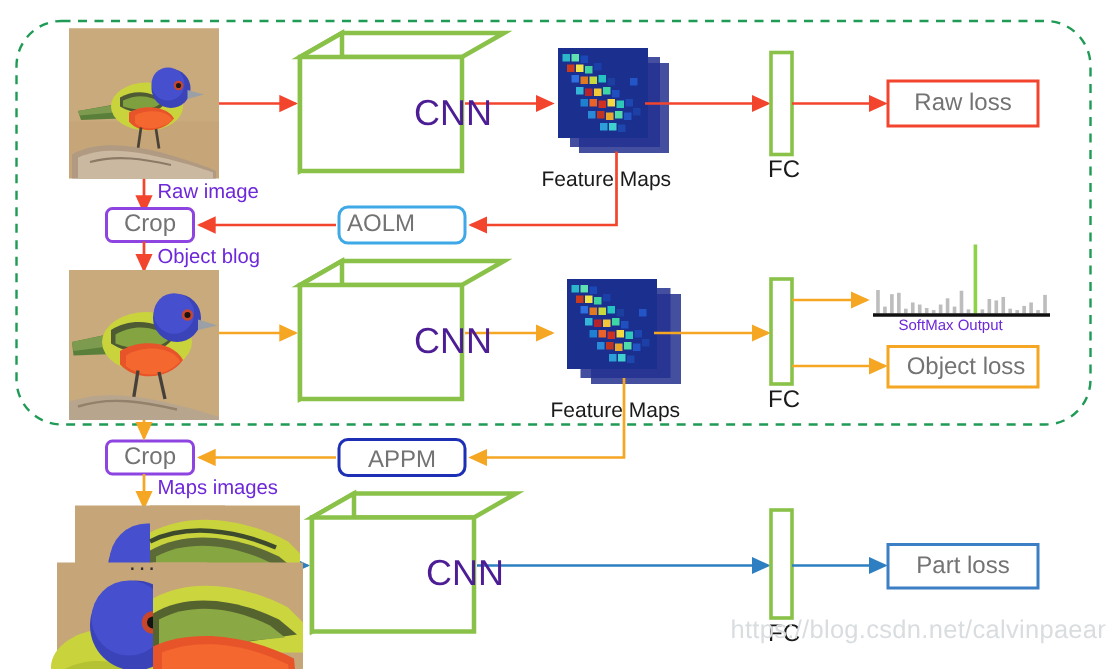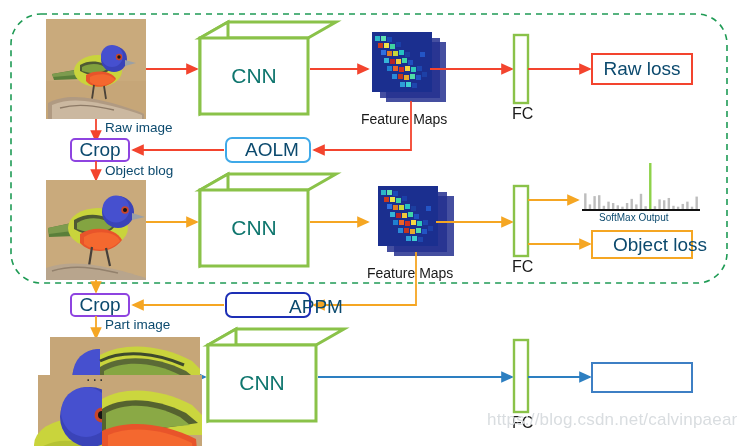--- a/index.html
+++ b/index.html
@@ -1,24 +1,24 @@
 <!DOCTYPE html>
 <html><head>
 <meta charset="utf-8">
 <style>
   html,body{margin:0;padding:0;background:#ffffff;}
   body{width:737px;height:446px;position:relative;overflow:hidden;
        font-family:"Liberation Sans","DejaVu Sans",sans-serif;}
   #stage{position:absolute;left:0;top:0;width:737px;height:446px;}
   svg#diagram{position:absolute;left:0;top:0;width:737px;height:446px;}
-  .lbl{position:absolute;color:#0c4a6e;font-size:13.5px;white-space:nowrap;line-height:1;}
-  .boxtext{position:absolute;font-size:19px;white-space:nowrap;color:#0c4a6e;
+  .lbl{position:absolute;color:#6d28d9;font-size:13.5px;white-space:nowrap;line-height:1;}
+  .boxtext{position:absolute;font-size:16px;white-space:nowrap;color:#737373;
            display:flex;align-items:center;justify-content:center;}
-  .cnntext{position:absolute;font-size:21px;color:#0f766e;
-           display:flex;align-items:center;justify-content:center;}
+  .cnntext{position:absolute;font-size:24px;color:#4c1d95;
+           display:flex;align-items:center;justify-content:center;padding-left:48px;}
   .fclbl{position:absolute;font-size:16px;color:#1a1a1a;white-space:nowrap;}
   .fmlbl{position:absolute;font-size:14px;color:#1a1a1a;white-space:nowrap;}
   .watermark{position:absolute;font-size:17px;color:#d9dde0;white-space:nowrap;
              letter-spacing:.2px;}
   .dots{position:absolute;font-size:16px;color:#333;letter-spacing:2px;}
 </style>
 </head>
 <body>
 
 <div id="stage">
@@ -289,30 +289,31 @@
     <g>
       <use href="#bird-body" x="102" y="375" width="62" height="62"></use>
     </g>
   </svg>
 
   <div class="cnntext" style="left:200px;top:38px;width:108px;height:76px;">CNN</div>
   <div class="cnntext" style="left:200px;top:190px;width:108px;height:76px;">CNN</div>
   <div class="cnntext" style="left:208px;top:345px;width:108px;height:76px;">CNN</div>
 
   <div class="boxtext" style="left:592px;top:54px;width:100px;height:30px;">Raw loss</div>
-  <div class="boxtext" style="left:620px;top:231px;width:80px;height:27px;">Object loss</div>
+  <div class="boxtext" style="left:604px;top:231px;width:80px;height:27px;">Object loss</div>
+  <div class="boxtext" style="left:592px;top:363px;width:100px;height:29px;">Part loss</div>
 
   <div class="boxtext" style="left:71px;top:139px;width:58px;height:22px;">Crop</div>
   <div class="boxtext" style="left:71px;top:294px;width:58px;height:22px;">Crop</div>
-  <div class="boxtext" style="left:230px;top:138px;width:84px;height:24px;text-align:right;">AOLM</div>
-  <div class="boxtext" style="left:226px;top:293px;width:84px;height:28px;margin-left:48px;">APPM</div>
+  <div class="boxtext" style="left:212px;top:138px;width:84px;height:24px;text-align:right;">AOLM</div>
+  <div class="boxtext" style="left:226px;top:293px;width:84px;height:28px;">APPM</div>
 
   <div class="lbl" style="left:105px;top:121px;">Raw image</div>
   <div class="lbl" style="left:105px;top:164px;">Object blog</div>
-  <div class="lbl" style="left:105px;top:318px;">Part image</div>
+  <div class="lbl" style="left:105px;top:318px;">Maps images</div>
 
   <div class="fmlbl" style="left:361px;top:111px;">Feature Maps</div>
   <div class="fmlbl" style="left:367px;top:265px;">Feature Maps</div>
 
   <div class="fclbl" style="left:512px;top:105px;">FC</div>
   <div class="fclbl" style="left:512px;top:258px;">FC</div>
   <div class="fclbl" style="left:512px;top:414px;">FC</div>
 
   <div class="lbl" style="left:599px;top:213px;font-size:10px;">SoftMax Output</div>
 

